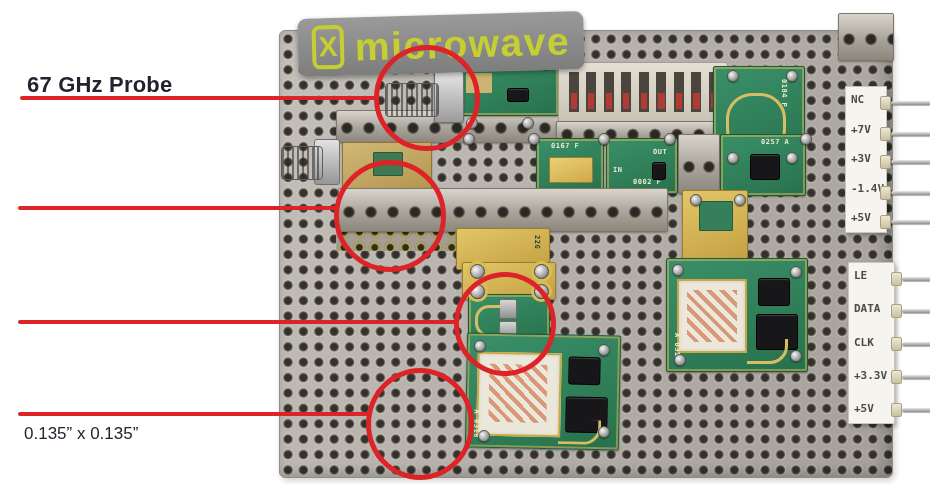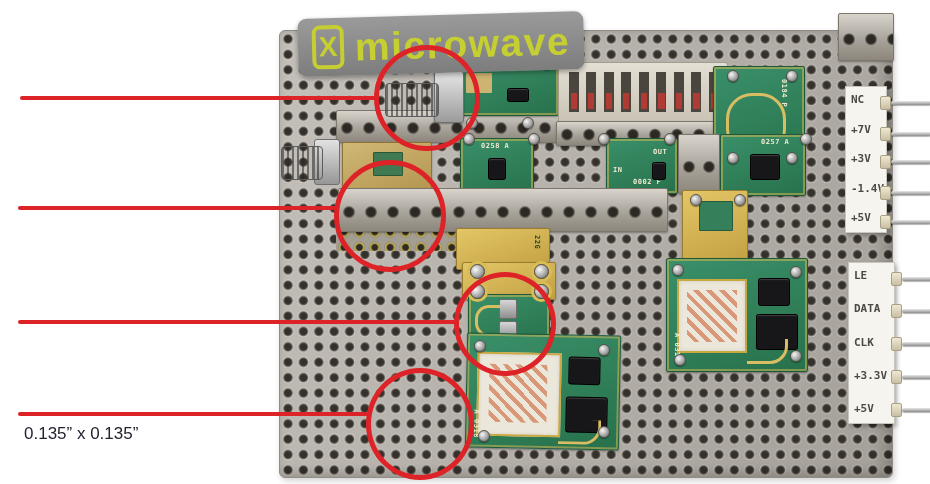--- a/index.html
+++ b/index.html
@@ -108,23 +108,23 @@
   <div class="abs wall" style="left:556px;top:121px;width:172px;height:23px;"></div>
 
   <div class="abs pcb" style="left:713px;top:66px;width:90px;height:101px;">
     <div class="abs" style="left:12px;top:26px;width:54px;height:56px;border:3px solid #d9bd62;border-radius:26px;"></div>
     <div class="abs silk vtext" style="left:66px;top:12px;">0184 P</div>
   </div>
 
   <div class="abs" style="left:342px;top:142px;width:88px;height:47px;background:linear-gradient(160deg,#d0b876,#b3954f);border:1px solid #8f7336;border-radius:2px;box-shadow:0 1px 2px rgba(0,0,0,.3);">
     <div class="abs" style="left:30px;top:9px;width:28px;height:22px;background:#3f7a52;border:1px solid #2a5639;border-radius:1px;"></div>
   </div>
-  <div class="abs pcb" style="left:460px;top:138px;width:72px;height:54px;">
-    <div class="abs silk" style="left:20px;top:4px;">0258 A</div>
-    <div class="abs chip" style="left:28px;top:20px;width:16px;height:20px;"></div>
+  <div class="abs pcb" style="left:536px;top:138px;width:66px;height:54px;">
+    <div class="abs silk" style="left:14px;top:4px;">0167 F</div>
+    <div class="abs" style="left:12px;top:18px;width:42px;height:24px;background:linear-gradient(160deg,#ead073,#cfa94a);border:1px solid #9a7d2f;border-radius:1px;"></div>
   </div>
   <div class="abs pcb" style="left:606px;top:138px;width:70px;height:54px;">
     <div class="abs silk" style="left:6px;top:28px;">IN</div>
     <div class="abs silk" style="left:46px;top:10px;">OUT</div>
     <div class="abs silk" style="left:26px;top:40px;">0002 F</div>
     <div class="abs chip" style="left:46px;top:24px;width:12px;height:16px;"></div>
   </div>
   <div class="abs wall" style="left:678px;top:134px;width:40px;height:58px;background-size:20px 100%,100% 100%;"></div>
   <div class="abs pcb" style="left:720px;top:134px;width:84px;height:60px;">
     <div class="abs silk" style="left:40px;top:4px;">0257 A</div>
@@ -251,20 +251,21 @@
   <div class="abs pin" style="left:891px;top:403px;">
       <div class="pin-base"></div>
       <div class="pin-rod" style="width:36px;"></div>
     </div>
 
   <div class="abs logo-plate">
     <div class="logo-x">X</div>
     <div class="logo-text">microwave</div>
   </div>
 
+  <div class="abs anno-label" style="left:27px;top:72px;">67 GHz Probe</div>
   <div class="abs red-line" style="left:20px;top:96px;width:358px;"></div>
   <div class="abs red-circle" style="left:374px;top:45px;width:96px;height:96px;"></div>
 
   <div class="abs red-line" style="left:18px;top:206px;width:320px;"></div>
   <div class="abs red-circle" style="left:334px;top:160px;width:102px;height:102px;"></div>
 
   <div class="abs red-line" style="left:18px;top:320px;width:438px;"></div>
   <div class="abs red-circle" style="left:454px;top:272px;width:92px;height:94px;"></div>
 
   <div class="abs red-line" style="left:18px;top:412px;width:350px;"></div>

